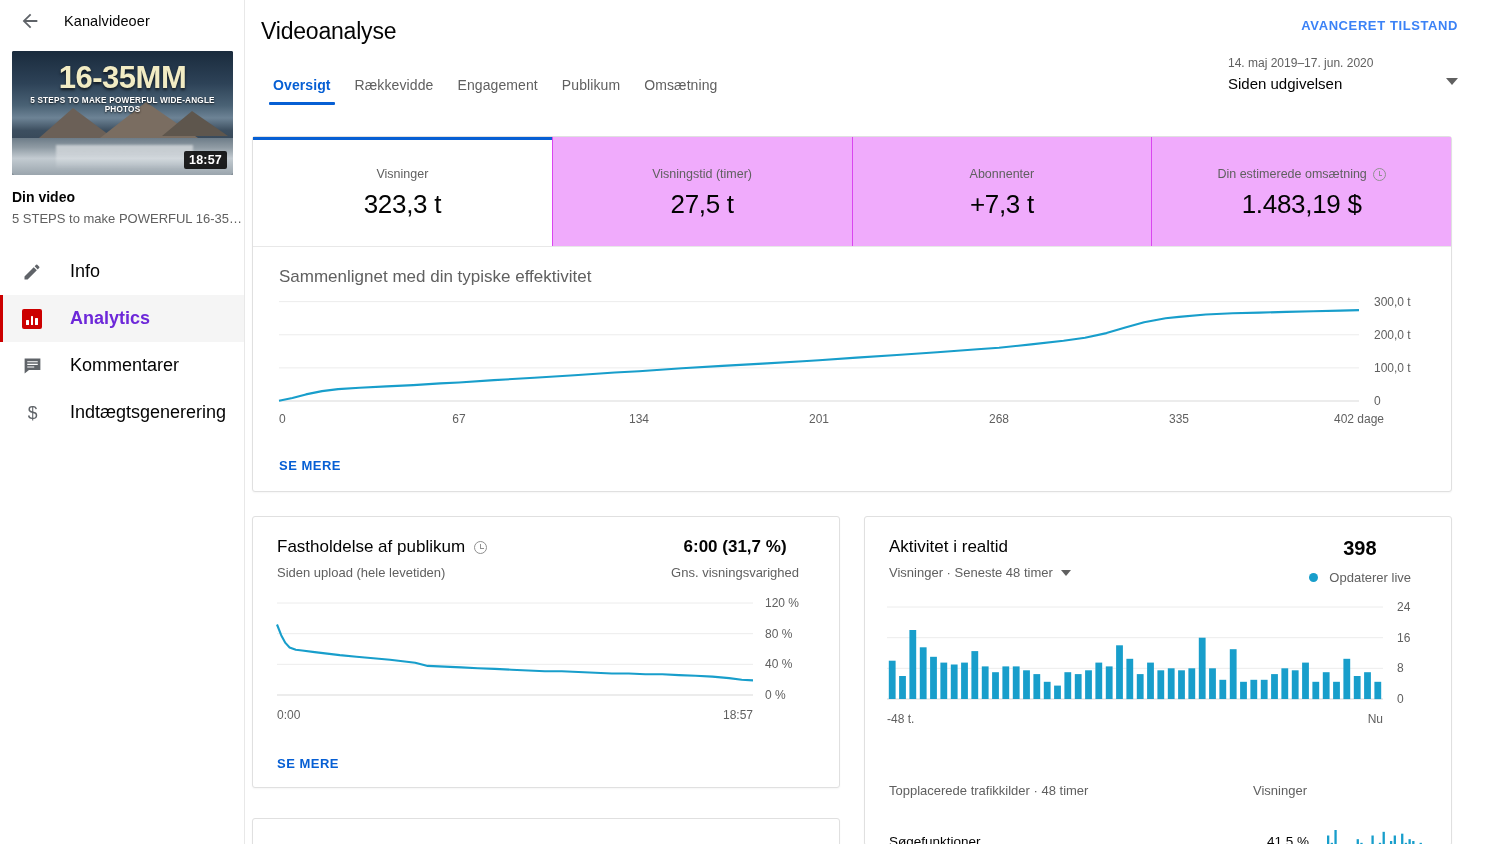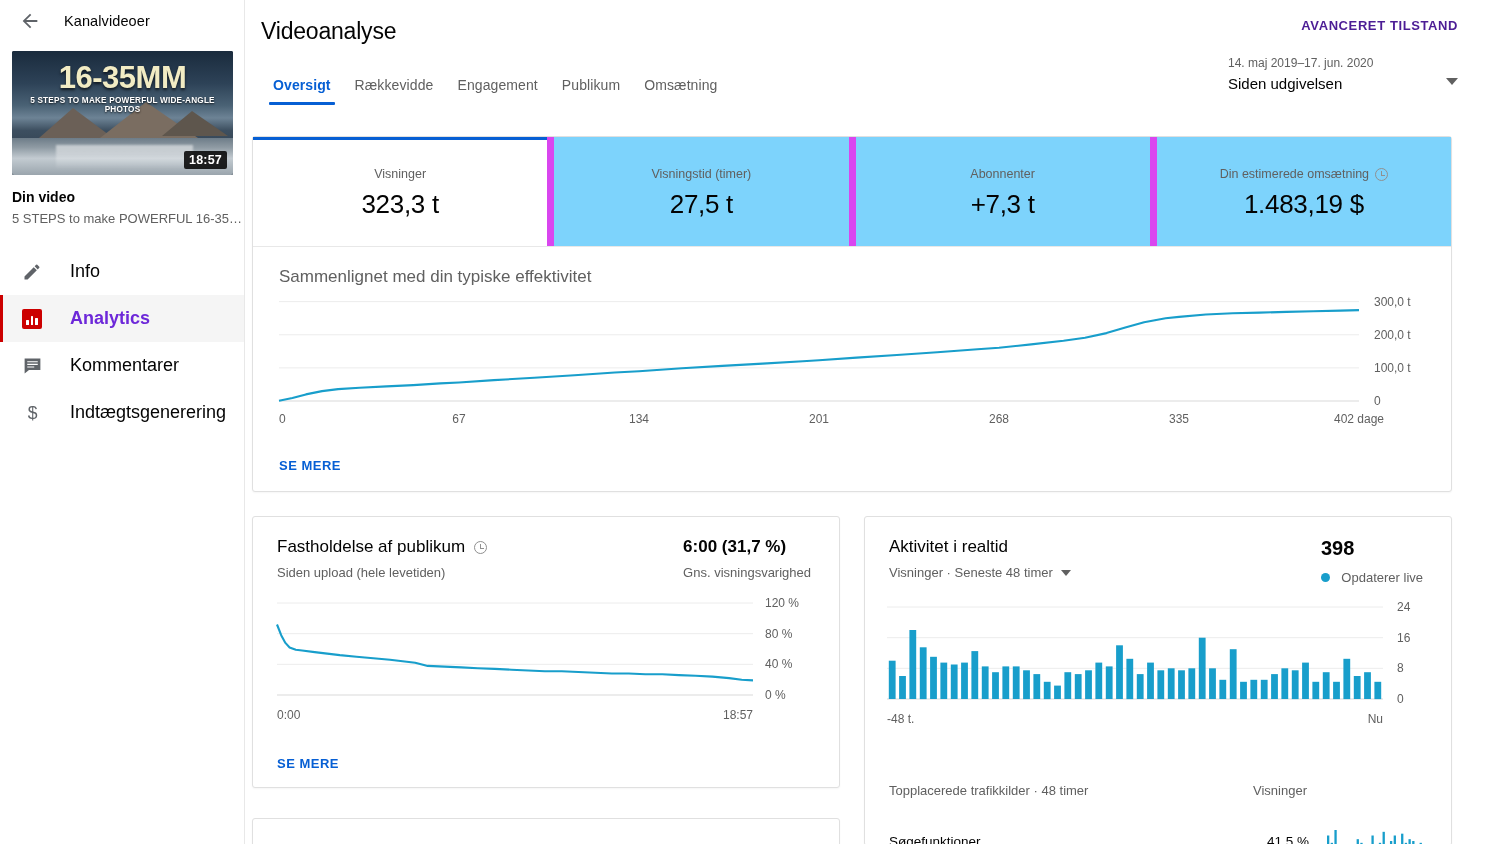--- a/index.html
+++ b/index.html
@@ -99,21 +99,21 @@
   .ico-analytics i:nth-child(3){ height: 7px; }
 
   
   .main { flex: 1; height: 844px; position: relative; overflow: hidden; background: #fff; }
 
   .page-head { padding: 18px 0 0 16px; }
   .page-title { font-size: 23px; color: #030303; letter-spacing: -.2px; }
 
   .adv-mode {
     position: absolute; top: 18px; right: 42px;
-    color: #4c1d95; font-size: 13px; font-weight: bold; letter-spacing: .6px; cursor: pointer;
+    color: #3b82f6; font-size: 13px; font-weight: bold; letter-spacing: .6px; cursor: pointer;
   }
   .date-box {
     position: absolute; top: 56px; right: 42px; text-align: left; cursor: pointer;
     width: 230px;
   }
   .date-range { font-size: 12px; color: #606060; }
   .date-label { font-size: 15px; color: #030303; margin-top: 5px; }
   .date-caret {
     position: absolute; right: 0; top: 22px;
     width: 0; height: 0; border-left: 6px solid transparent; border-right: 6px solid transparent;
@@ -134,21 +134,21 @@
   
   .card {
     position: absolute; background: #fff;
     border: 1px solid #e0e0e0; border-radius: 3px;
     box-shadow: 0 1px 2px rgba(0,0,0,.04);
   }
   #card-overview { left: 7px; top: 136px; width: 1200px; height: 356px; }
 
   .metric-row { display: flex; height: 110px; border-bottom: 1px solid #e8e8e8; }
   .metric {
-    flex: 1; background: #7dd3fc; border-left: 7px solid #d946ef;
+    flex: 1; background: #f0abfc; border-left: 1px solid #d946ef;
     display: flex; flex-direction: column; align-items: center; justify-content: center;
     cursor: pointer; position: relative; padding-top: 4px;
   }
   .metric:first-child { border-left: none; }
   .metric.active { background: #fff; border-top: 3px solid #065fd4; padding-top: 1px; }
   .metric-label { font-size: 12.5px; color: #606060; display: flex; align-items: center; gap: 6px; }
   .metric-value { font-size: 26px; color: #030303; margin-top: 8px; letter-spacing: -.3px; }
   .clock-ico { width: 13px; height: 13px; border: 1.3px solid #909090; border-radius: 50%; position: relative; display:inline-block; }
   .clock-ico::before { content:""; position:absolute; left:5px; top:2.5px; width:1.2px; height:4.5px; background:#909090; }
   .clock-ico::after  { content:""; position:absolute; left:5px; top:6px; width:3.5px; height:1.2px; background:#909090; }
@@ -158,21 +158,21 @@
     color: #065fd4; font-size: 13px; font-weight: bold; letter-spacing: .5px; cursor: pointer;
   }
 
   #card-retention { left: 7px; top: 516px; width: 588px; height: 272px; }
   #card-realtime  { left: 619px; top: 516px; width: 588px; height: 330px; }
   #card-bottom    { left: 7px; top: 818px; width: 588px; height: 60px; }
 
   .card-head { padding: 20px 24px 0 24px; position: relative; }
   .card-title { font-size: 17px; color: #030303; display: flex; align-items: center; gap: 9px; }
   .card-sub   { font-size: 13px; color: #606060; margin-top: 8px; display:flex; align-items:center; gap:8px;}
-  .card-right { position: absolute; right: 28px; top: 20px; text-align: left; }
+  .card-right { position: absolute; right: 40px; top: 20px; text-align: center; }
   .card-bigval{ font-size: 17px; font-weight: bold; color: #030303; }
   .card-bigsub{ font-size: 13px; color: #606060; margin-top: 8px; }
   .live-dot { width: 9px; height: 9px; border-radius: 50%; background: #189ecb; display: inline-block; margin-right: 7px; vertical-align: middle; }
   .live-txt { font-size: 13px; color: #606060; }
   .mini-caret { width:0;height:0;border-left:5px solid transparent;border-right:5px solid transparent;border-top:6px solid #606060; display:inline-block; }
 
   .axis-txt { font-size: 12px; fill: #606060; font-family: "Liberation Sans", sans-serif; }
   .grid-line { stroke: #ececec; stroke-width: 1; }
   .base-line { stroke: #d9d9d9; stroke-width: 1; }
   .series-line { fill: none; stroke: #189ecb; stroke-width: 2.1; stroke-linejoin: round; }

